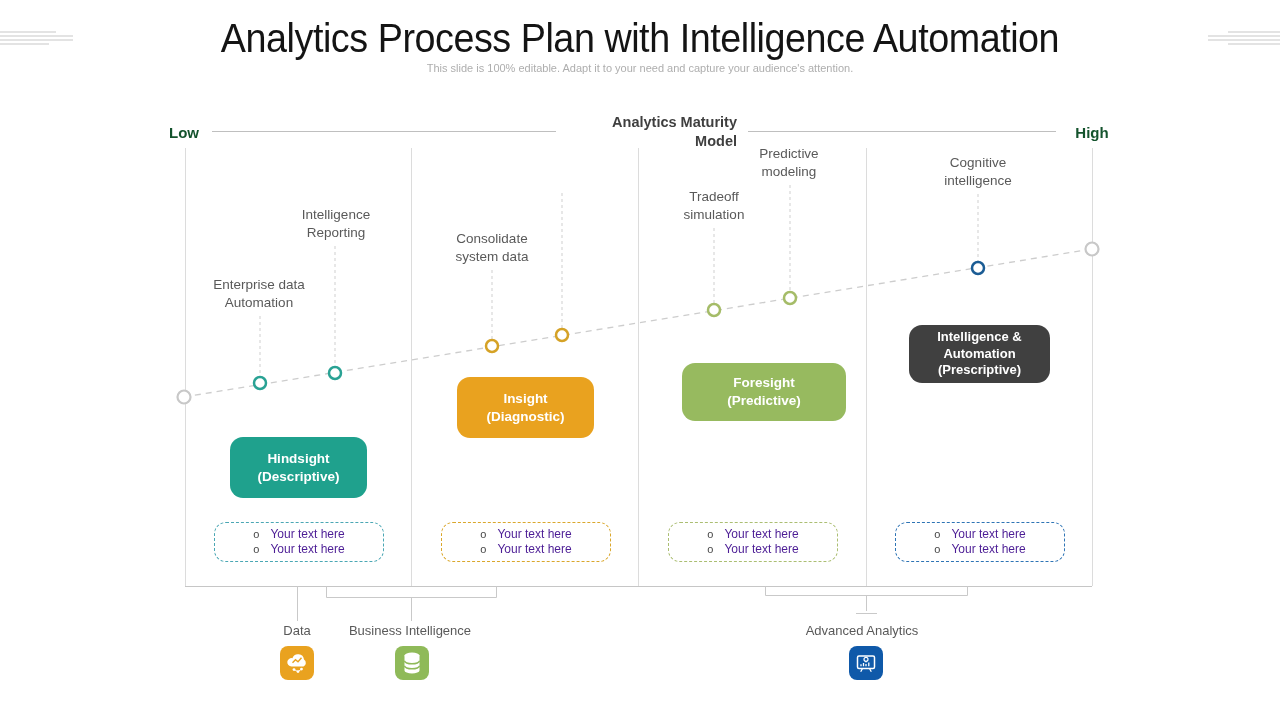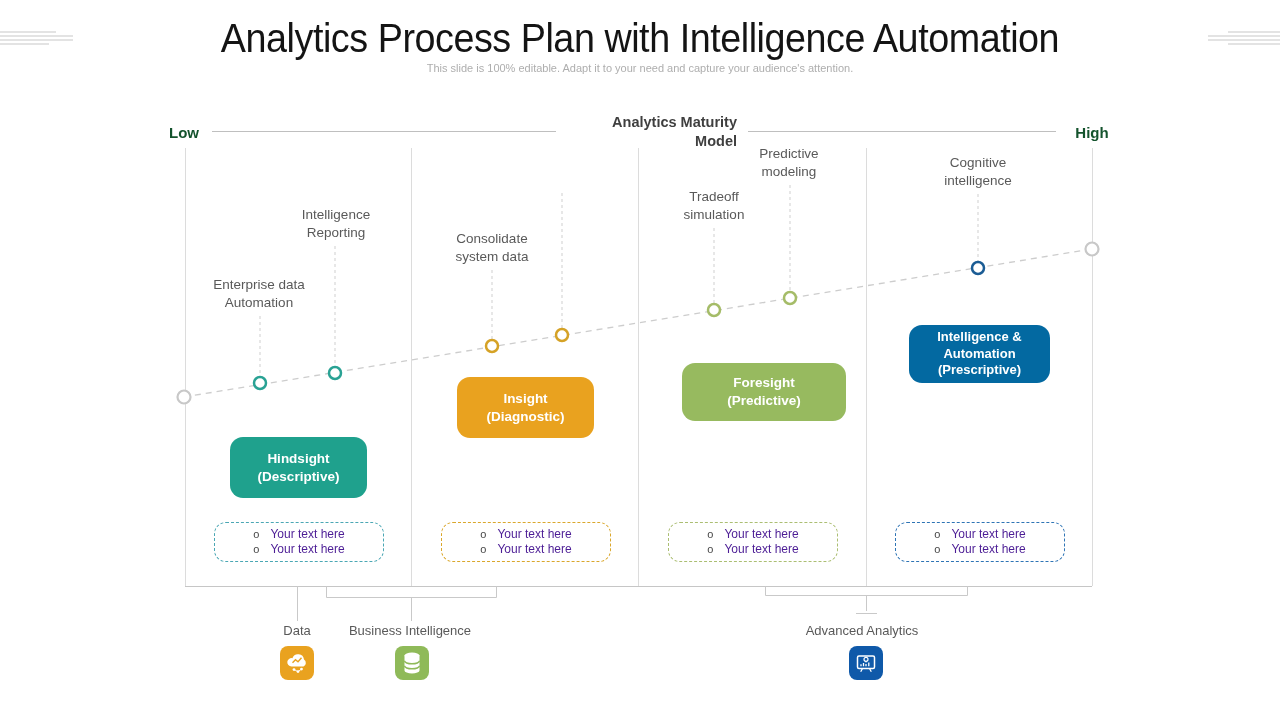--- a/index.html
+++ b/index.html
@@ -21,21 +21,21 @@
 
   
   .milestone{width:150px;text-align:center;font-size:13.5px;line-height:18px;color:#595959;}
 
   
   .stage-box{display:flex;flex-direction:column;justify-content:center;text-align:center;
              color:#fff;font-weight:bold;font-size:13.5px;line-height:18px;border-radius:13px;}
   .stage-1{left:230px;top:437px;width:137px;height:61px;background:#1FA18D;}
   .stage-2{left:457px;top:377px;width:137px;height:61px;background:#E9A21F;}
   .stage-3{left:682px;top:363px;width:164px;height:58px;background:#97BA5F;}
-  .stage-4{left:909px;top:325px;width:141px;height:58px;background:#0369a1;font-size:13px;line-height:16.5px;}
+  .stage-4{left:909px;top:325px;width:141px;height:58px;background:#404040;font-size:13px;line-height:16.5px;}
 
   
   .textbox{width:168px;height:38px;border-radius:12px;display:flex;flex-direction:column;
            justify-content:center;background:#fff;}
   .tb-1{left:214px;top:522px;border:1.4px dashed #4AA7B4;}
   .tb-2{left:441px;top:522px;border:1.4px dashed #DAA72C;}
   .tb-3{left:668px;top:522px;border:1.4px dashed #ABBE72;}
   .tb-4{left:895px;top:522px;border:1.4px dashed #2E74B5;}
   .bullet-row{display:flex;justify-content:center;align-items:baseline;gap:11px;font-size:12px;
               line-height:15.5px;color:#4c1d95;}

